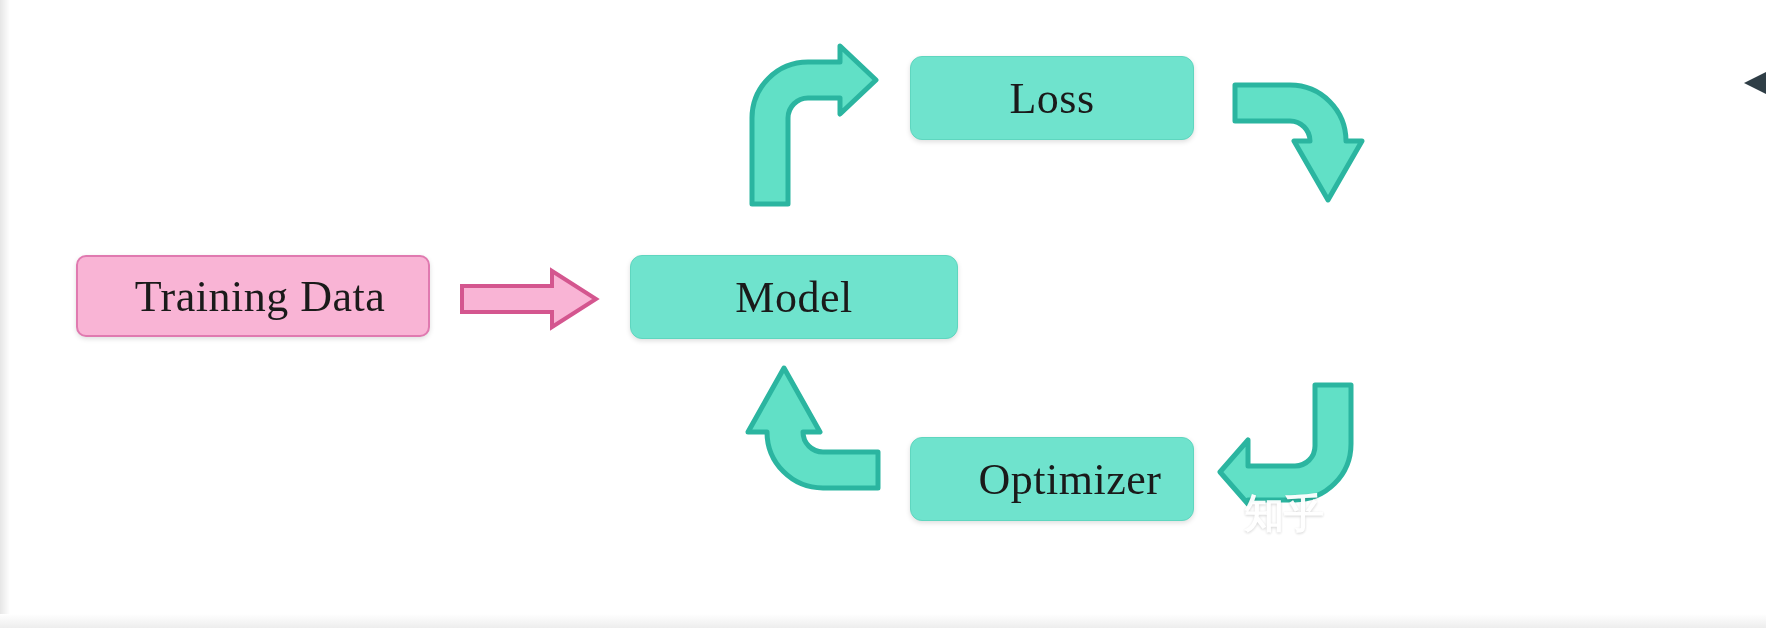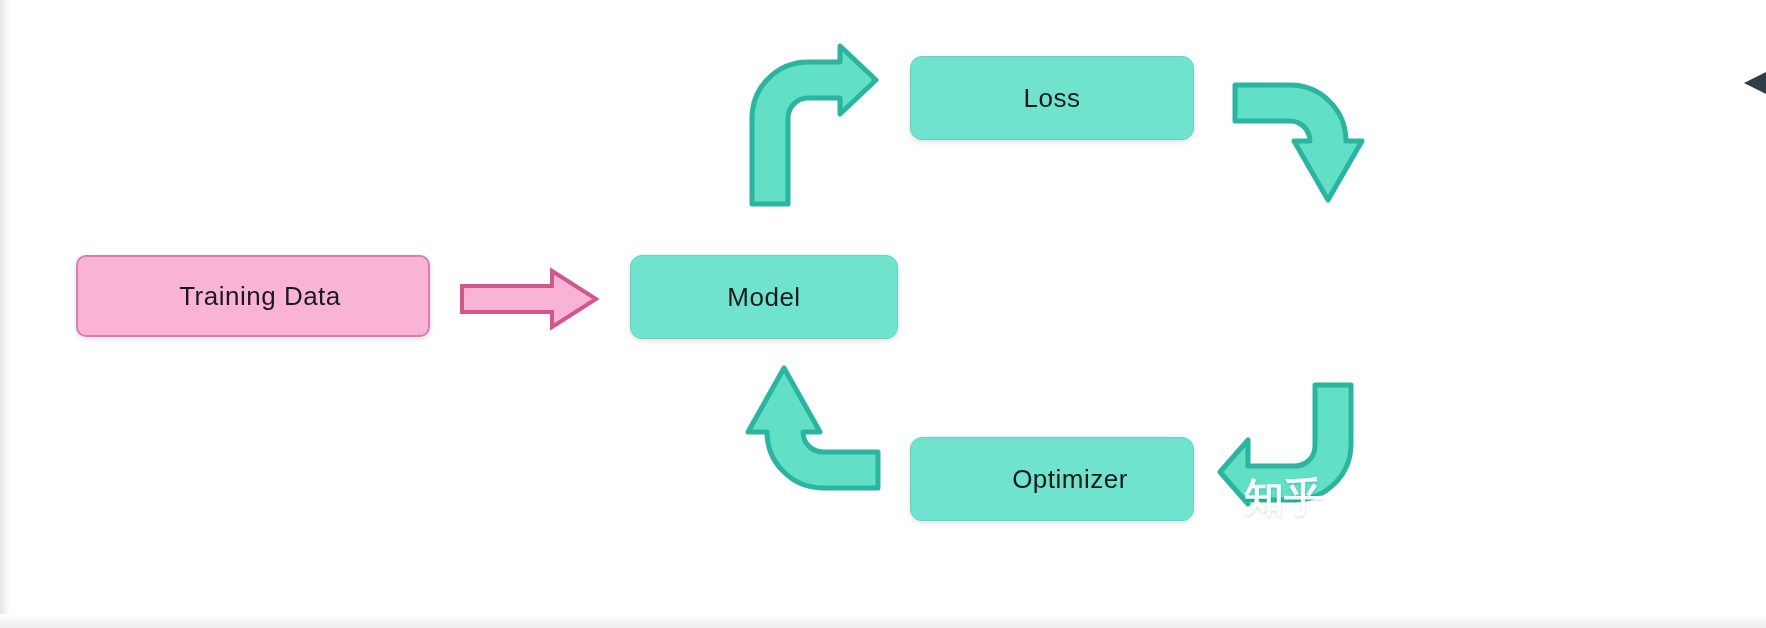--- a/index.html
+++ b/index.html
@@ -31,24 +31,25 @@
   }
 
   .node {
     position: absolute;
     display: flex;
     align-items: center;
     justify-content: center;
     border-radius: 12px;
     box-sizing: border-box;
     color: #1a1a1a;
-    font-size: 26px;
+    font-size: 44px;
     letter-spacing: 0.5px;
     white-space: nowrap;
     box-shadow: 0 2px 5px rgba(0,0,0,0.13);
+    font-family: Liberation Serif, serif;
   }
   .node-teal {
     background: #6fe3cd;
     border: 1px solid #5fd6bf;
   }
   .node-pink {
     background: #f9b4d5;
     border: 2px solid #e07ab0;
     border-radius: 10px;
   }
@@ -63,20 +64,21 @@
     position: absolute;
     display: flex;
     align-items: center;
     gap: 26px;
     color: #ffffff;
     font-size: 40px;
     font-family: "DejaVu Sans", sans-serif;
     text-shadow: 0 1px 3px rgba(0,0,0,0.18);
     opacity: 0.96;
     white-space: nowrap;
+    margin-top: 16px;
   }
   .wm-logo { font-weight: bold; }
   .wm-handle { font-weight: normal; }
 
   .corner-mark {
     position: absolute;
     right: 0;
     top: 72px;
     width: 0; height: 0;
     border-top: 11px solid transparent;
@@ -146,21 +148,21 @@
              L76,66
              L59,66
              A20,20 0 0 0 79,86
              L134,86 Z" fill="#61e0c6" stroke="#2bb5a0" stroke-width="5" stroke-linejoin="round" stroke-linecap="round"></path>
   </svg>
 
   <div class="node node-pink" style="left:76px; top:255px; width:354px; height:82px;padding-left:14px;">
     <span>Training Data</span>
   </div>
 
-  <div class="node node-teal" style="left:630px; top:255px; width:268px; height:84px;">
+  <div class="node node-teal" style="left:630px; top:255px; width:328px; height:84px;">
     <span>Model</span>
   </div>
 
   <div class="node node-teal" style="left:910px; top:56px; width:284px; height:84px;">
     <span>Loss</span>
   </div>
 
 
   <div class="node node-teal" style="left:910px; top:437px; width:284px; height:84px;padding-left:36px;">
     <span>Optimizer</span>

